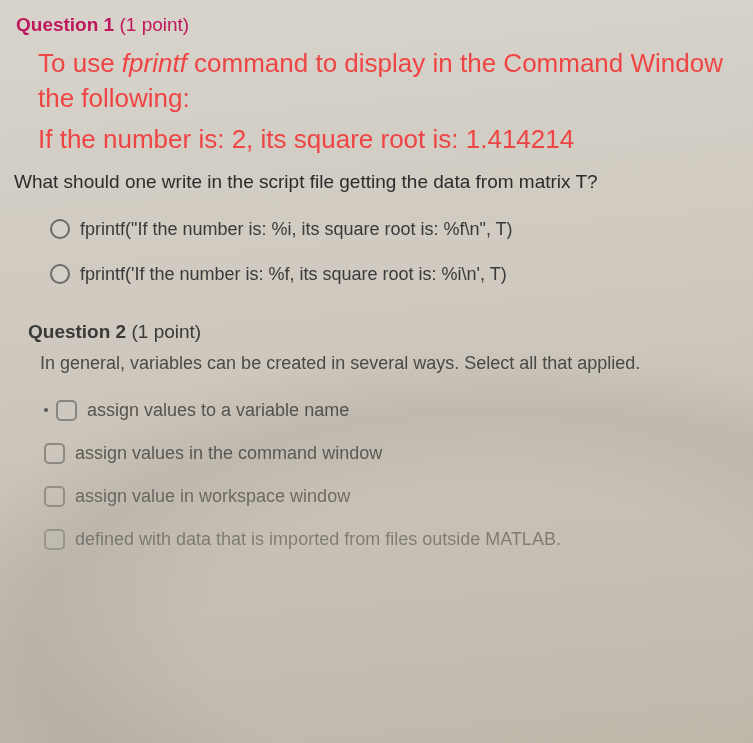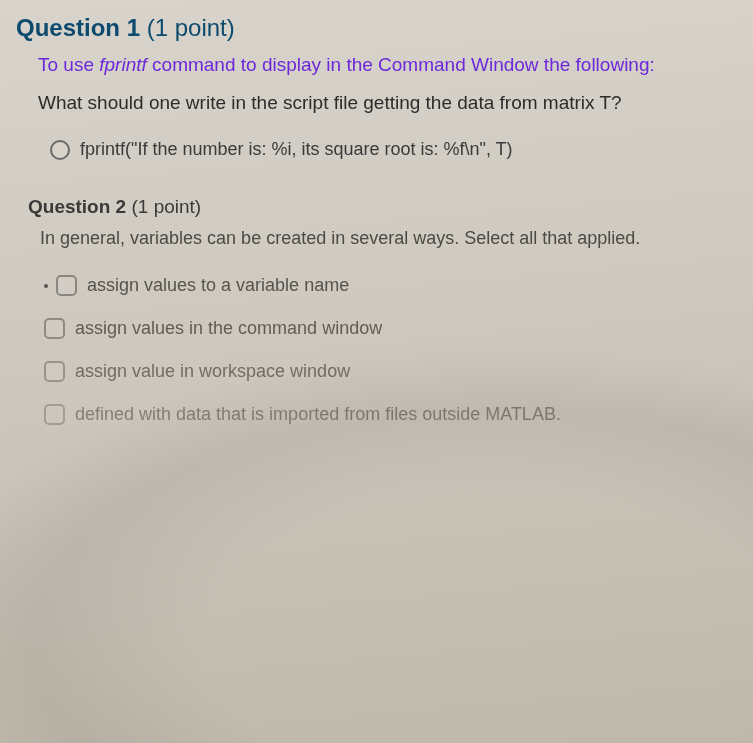--- a/index.html
+++ b/index.html
@@ -24,41 +24,40 @@
       width: 1200px;
       height: 600px;
       background: radial-gradient(ellipse at center, rgba(255,255,255,0.00) 35%, rgba(0,0,0,0.06) 55%, rgba(0,0,0,0.0) 70%);
       pointer-events: none;
     }
     .container {
       position: relative;
       padding: 14px 22px 14px 14px;
     }
     .q-title {
-      font-size: 24px;
+      font-size: 19px;
       font-weight: 600;
-      color: #0c4a6e;
+      color: #be185d;
       margin-bottom: 10px;
       margin-left: 2px;
     }
     .q-title .pts {
       font-weight: 400;
     }
     .q-body {
       margin-left: 24px;
-      font-size: 19px;
+      font-size: 26px;
       line-height: 1.35;
-      color: #6d28d9;
+      color: #ef4444;
       margin-bottom: 6px;
     }
     .italic {
       font-style: italic;
     }
     .q-sub {
-      margin-left: 24px;
       font-size: 19px;
       line-height: 1.35;
       color: #2c2c2c;
       margin-top: 12px;
       margin-bottom: 24px;
     }
     .options {
       margin-left: 36px;
     }
     .option {
@@ -131,26 +130,31 @@
 <body>
 
 <div class="container">
   <div class="q-title">
     <span>Question 1</span>
     <span class="pts">(1 point)</span>
   </div>
   <div class="q-body">
     <span>To use </span><span class="italic">fprintf</span><span> command to display in the Command Window the following:</span>
   </div>
+  <div class="q-body">If the number is:  2, its square root is:  1.414214</div>
   <div class="q-sub">What should one write in the script file getting the data from matrix T?</div>
 
   <div class="options">
     <div class="option">
       <div class="radio"></div>
       <span>fprintf("If the number is:  %i,  its square root is:  %f\n", T)</span>
+    </div>
+    <div class="option">
+      <div class="radio"></div>
+      <span>fprintf('If the number is:  %f,  its square root is:  %i\n', T)</span>
     </div>
   </div>
 
   <div class="q2-section">
     <div class="q2-title">
       <span>Question 2</span>
       <span class="pts">(1 point)</span>
     </div>
     <div class="q2-body">In general, variables can be created in several ways.  Select all that applied.</div>
 

